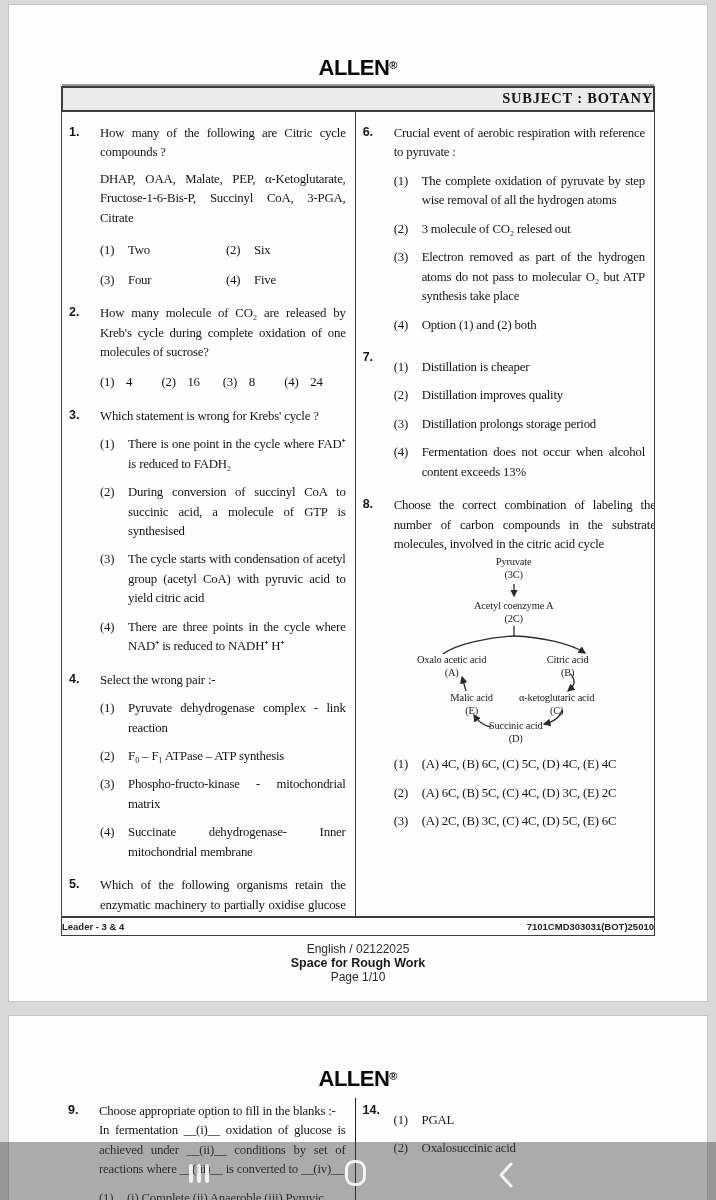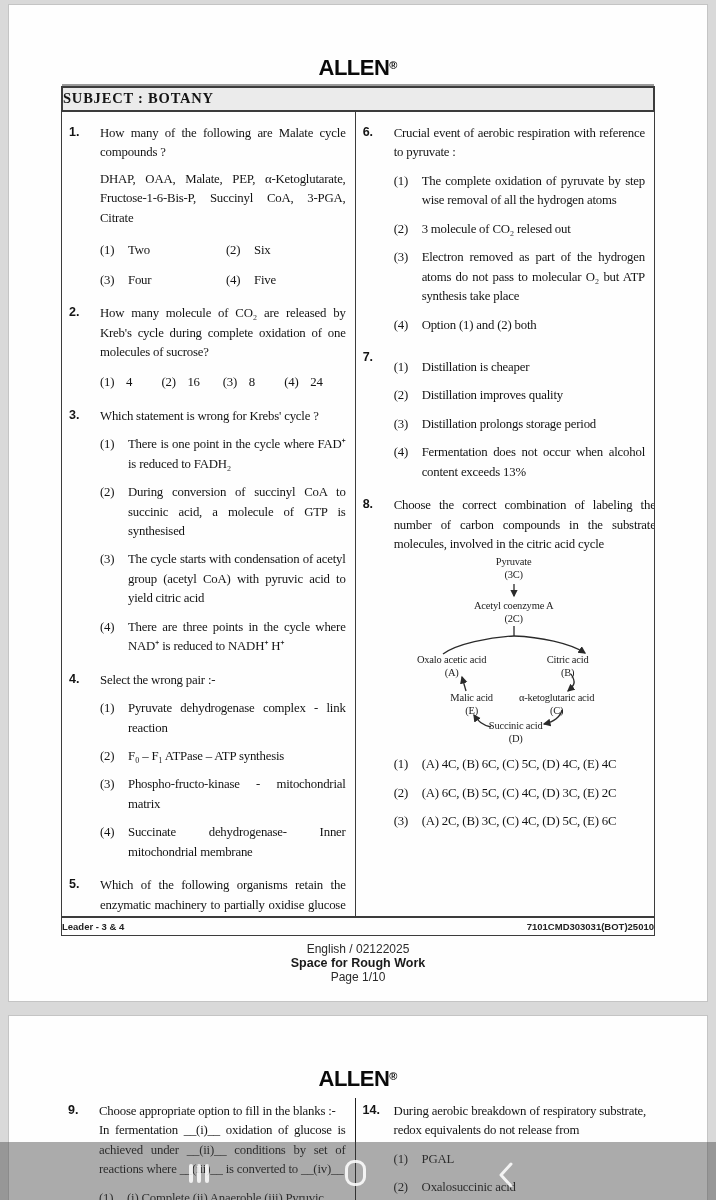--- a/index.html
+++ b/index.html
@@ -25,21 +25,21 @@
   .page1 .brand{padding-top:50px;}
   .page2 .brand{padding-top:50px;}
   .brand .reg{font-size:11px;font-weight:700;vertical-align:6px;letter-spacing:0;}
 
   .content{margin:0 52px;}
 
   .subject-box{
     margin-top:5px;
     border:2px solid #3c3c3c;
     background:#ebebeb;
-    text-align:left;
+    text-align:right;
     font-weight:bold;font-size:14.5px;letter-spacing:0.8px;
     padding:2px 0 3px 0;
     box-shadow:0 -3px 0 -1px #9a9a9a;
   }
 
   .qa{
     display:flex;border:1px solid #3c3c3c;border-top:none;height:804px;
     overflow:hidden;
   }
   .col{box-sizing:border-box;padding:12px 9px 0 7px;}
@@ -115,21 +115,21 @@
   <div class="content">
     <div class="subject-box">SUBJECT : BOTANY</div>
 
     <div class="qa">
 
       <div class="col col-l">
 
         <div class="q">
           <div class="qn">1.</div>
           <div class="qb">
-            <p class="qp">How many of the following are Malate cycle compounds ?</p>
+            <p class="qp">How many of the following are Citric cycle compounds ?</p>
             <p class="qp">DHAP, OAA, Malate, PEP, α-Ketoglutarate, Fructose-1-6-Bis-P, Succinyl CoA, 3-PGA, Citrate</p>
             <div class="opts-grid2">
               <div class="opt">
                   <span class="ol">(1)</span>
                   <span class="ot">Two</span>
                 </div>
               <div class="opt">
                   <span class="ol">(2)</span>
                   <span class="ot">Six</span>
                 </div>
@@ -351,21 +351,20 @@
               <span class="ol">(1)</span>
               <span class="ot" style="white-space:nowrap;overflow:hidden;">(i) Complete (ii) Anaeroble (iii) Pyruvic</span>
             </div>
         </div>
       </div>
     </div>
     <div class="col2-r">
       <div class="q">
         <div class="qn">14.</div>
         <div class="qb">
-          <p class="qp">During aerobic breakdown of respiratory substrate, redox equivalents do not release from</p>
           <div class="opt">
               <span class="ol">(1)</span>
               <span class="ot">PGAL</span>
             </div>
           <div class="opt">
               <span class="ol">(2)</span>
               <span class="ot">Oxalosuccinic acid</span>
             </div>
 
         </div>

